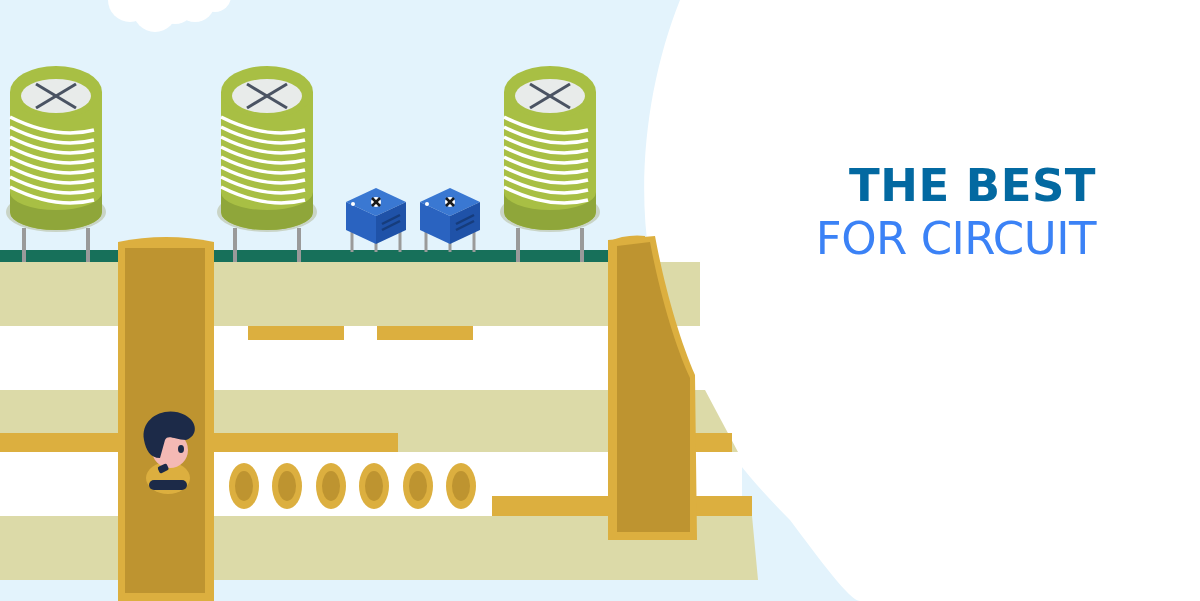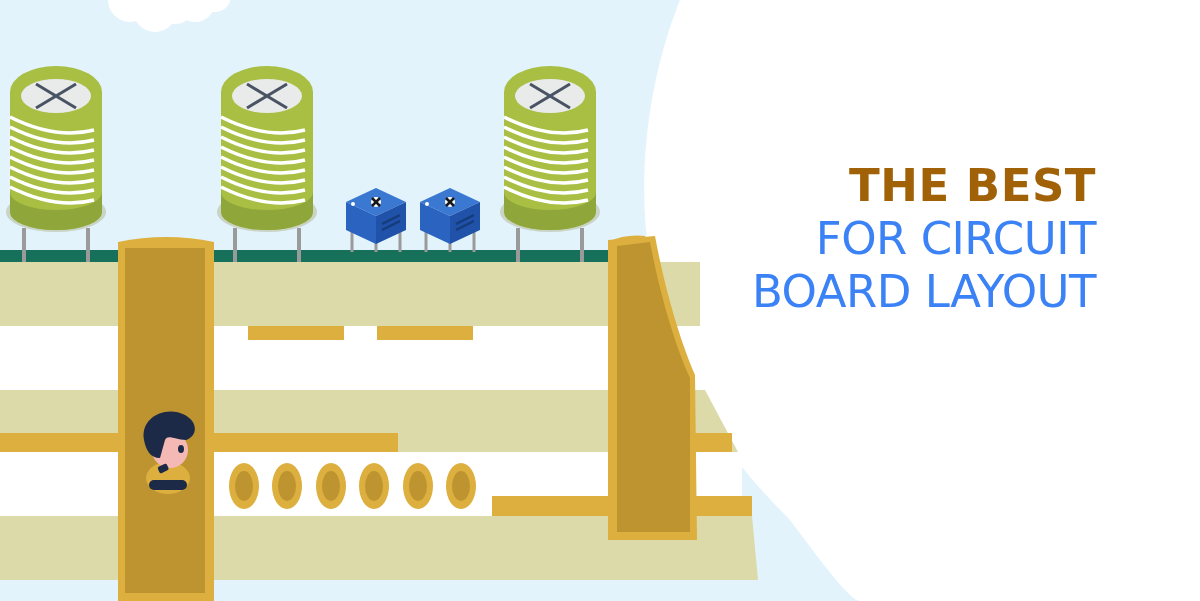--- a/index.html
+++ b/index.html
@@ -1,19 +1,19 @@
 <!DOCTYPE html>
 <html><head>
 <meta charset="utf-8">
 <style>
   html, body { margin: 0; padding: 0; }
   body { width: 1200px; height: 601px; overflow: hidden; background: #ffffff; position: relative; font-family: "DejaVu Sans", sans-serif; }
   .scene { position: absolute; left: 0; top: 0; width: 1200px; height: 601px; }
   .headline { position: absolute; right: 104px; top: 163px; text-align: right; line-height: 1; }
-  .headline .bold { font-family: "DejaVu Sans", sans-serif; font-weight: bold; color: #a16207; font-size: 45px; letter-spacing: 0.5px; display: block; height: 53px; }
+  .headline .bold { font-family: "DejaVu Sans", sans-serif; font-weight: bold; color: #0369a1; font-size: 45px; letter-spacing: 0.5px; display: block; height: 53px; }
   .headline .light { font-family: "DejaVu Sans", sans-serif; font-weight: normal; color: #3b82f6; font-size: 45px; letter-spacing: -0.5px; display: block; height: 53px; }
 </style>
 </head>
 <body>
 
 <svg class="scene" width="1200" height="601" viewBox="0 0 1200 601">
 
   <rect x="0" y="0" width="1200" height="601" fill="#e3f3fc"></rect>
 
   <g fill="#ffffff">
@@ -186,14 +186,13 @@
     <line x1="454" y1="198" x2="446" y2="206" stroke="#1a1a1a" stroke-width="2.5"></line>
     <circle cx="427" cy="204" r="2" fill="#ffffff"></circle>
     <line x1="456" y1="224" x2="474" y2="215" stroke="#163c7c" stroke-width="2.5"></line>
     <line x1="456" y1="230" x2="474" y2="221" stroke="#163c7c" stroke-width="2.5"></line>
   </g>
 </svg>
 
 <div class="headline">
   <span class="bold">THE BEST</span>
   <span class="light">FOR CIRCUIT</span>
-  <span class="light">BOARD LAYOUT</span>
 </div>
 
 </body></html>

